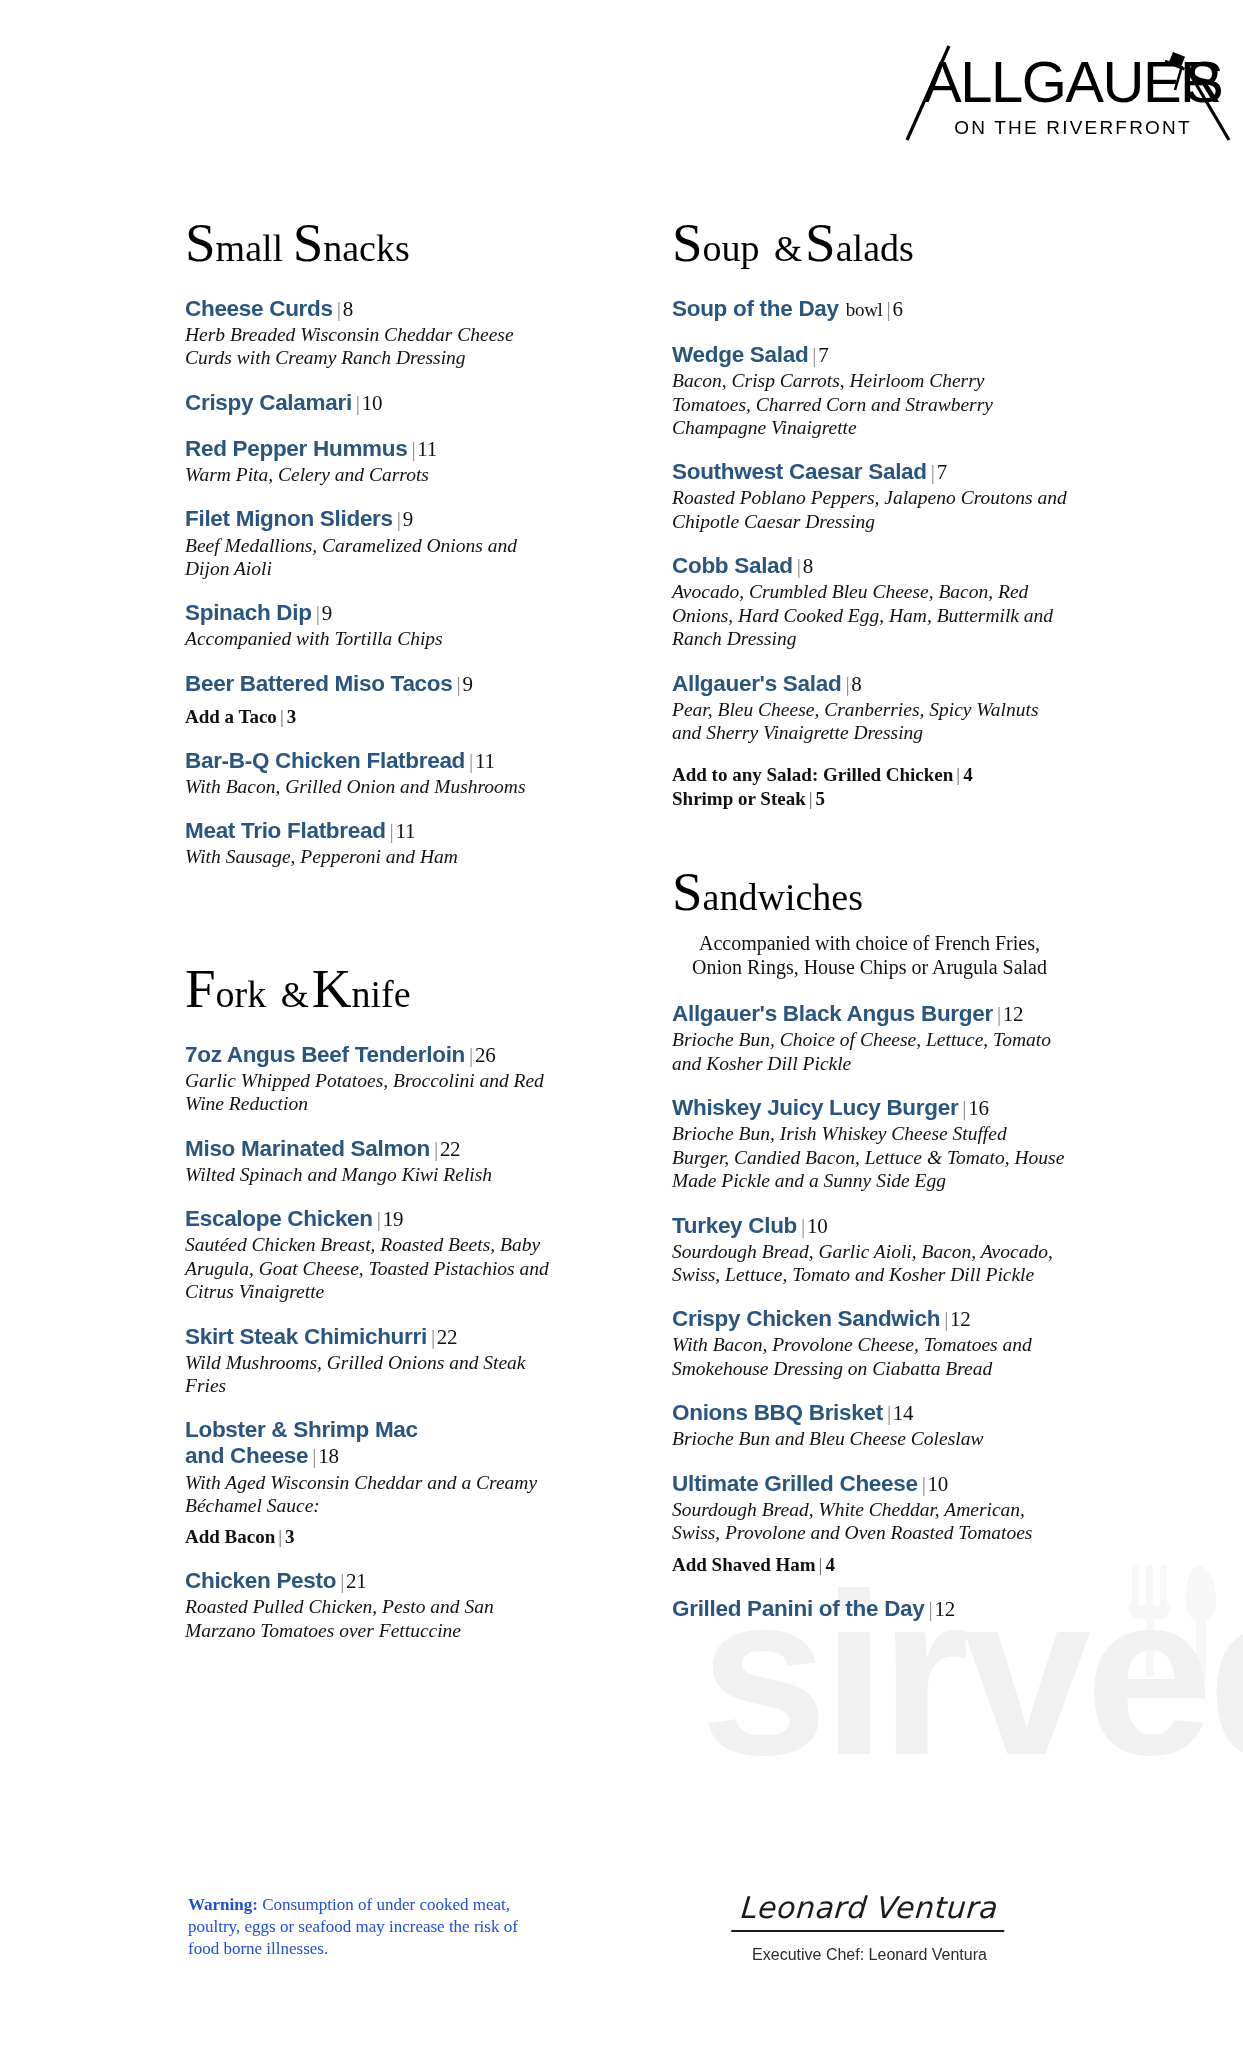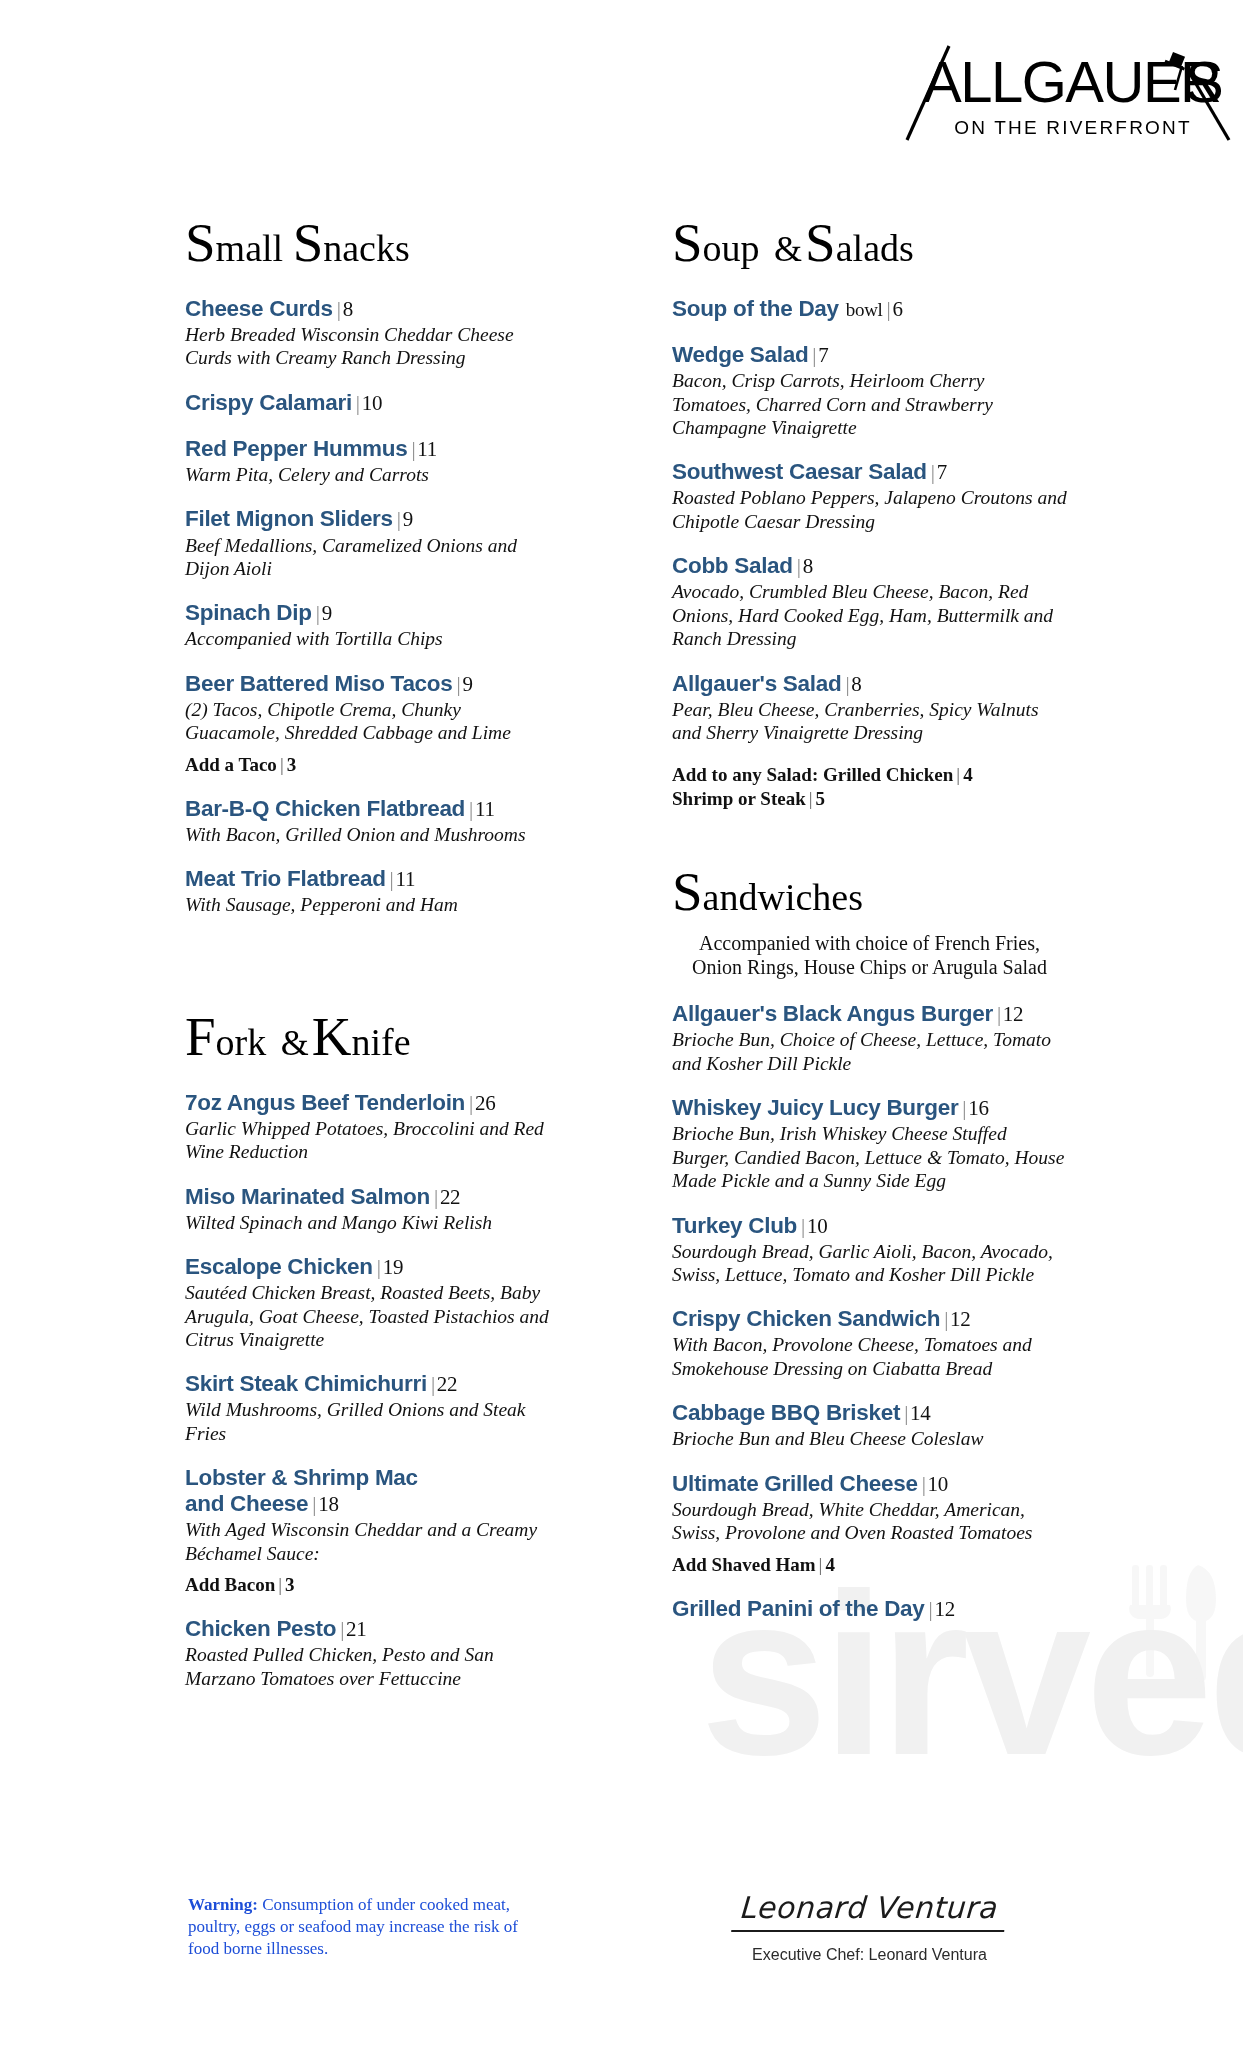--- a/index.html
+++ b/index.html
@@ -243,21 +243,20 @@
       <div class="item-desc">Beef Medallions, Caramelized Onions and Dijon Aioli</div>
     </div>
 
     <div class="item">
       <div class="item-head"><span>Spinach Dip</span><span class="sep">|</span><span class="price">9</span></div>
       <div class="item-desc">Accompanied with Tortilla Chips</div>
     </div>
 
     <div class="item">
       <div class="item-head"><span>Beer Battered Miso Tacos</span><span class="sep">|</span><span class="price">9</span></div>
-      <div class="item-desc">(2) Tacos, Chipotle Crema, Chunky Guacamole, Shredded Cabbage and Lime</div>
       <div class="addon"><span>Add a Taco</span><span class="sep">|</span><span>3</span></div>
     </div>
 
     <div class="item">
       <div class="item-head"><span>Bar-B-Q Chicken Flatbread</span><span class="sep">|</span><span class="price">11</span></div>
       <div class="item-desc">With Bacon, Grilled Onion and Mushrooms</div>
     </div>
 
     <div class="item">
       <div class="item-head"><span>Meat Trio Flatbread</span><span class="sep">|</span><span class="price">11</span></div>
@@ -352,21 +351,21 @@
       <div class="item-head"><span>Turkey Club</span><span class="sep">|</span><span class="price">10</span></div>
       <div class="item-desc">Sourdough Bread, Garlic Aioli, Bacon, Avocado, Swiss, Lettuce, Tomato and Kosher Dill Pickle</div>
     </div>
 
     <div class="item">
       <div class="item-head"><span>Crispy Chicken Sandwich</span><span class="sep">|</span><span class="price">12</span></div>
       <div class="item-desc">With Bacon, Provolone Cheese, Tomatoes and Smokehouse Dressing on Ciabatta Bread</div>
     </div>
 
     <div class="item">
-      <div class="item-head"><span>Cabbage BBQ Brisket</span><span class="sep">|</span><span class="price">14</span></div>
+      <div class="item-head"><span>Onions BBQ Brisket</span><span class="sep">|</span><span class="price">14</span></div>
       <div class="item-desc">Brioche Bun and Bleu Cheese Coleslaw</div>
     </div>
 
     <div class="item">
       <div class="item-head"><span>Ultimate Grilled Cheese</span><span class="sep">|</span><span class="price">10</span></div>
       <div class="item-desc">Sourdough Bread, White Cheddar, American, Swiss, Provolone and Oven Roasted Tomatoes</div>
       <div class="addon"><span>Add Shaved Ham</span><span class="sep">|</span><span>4</span></div>
     </div>
 
     <div class="item">

